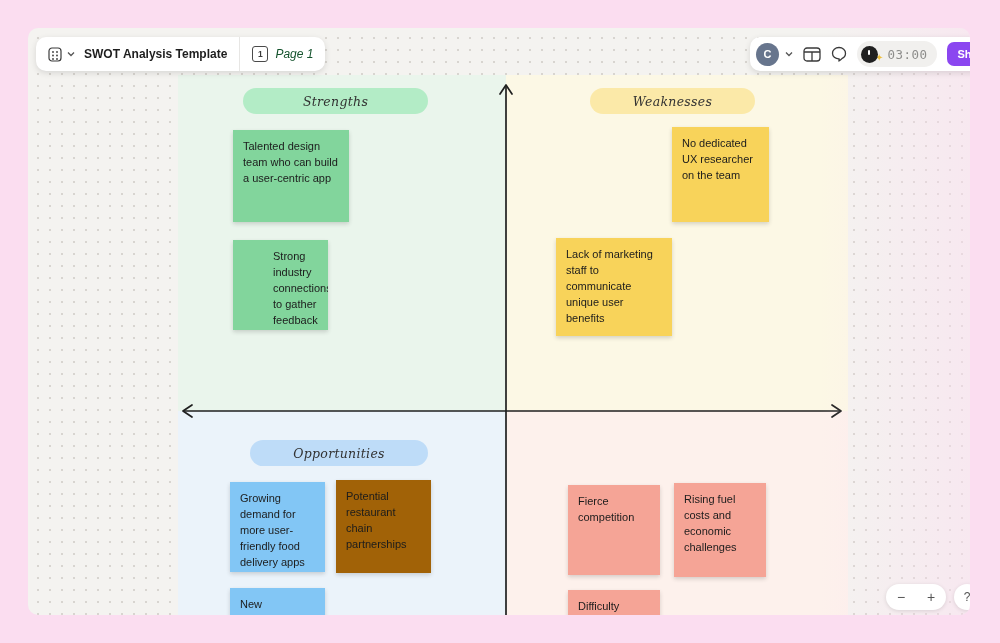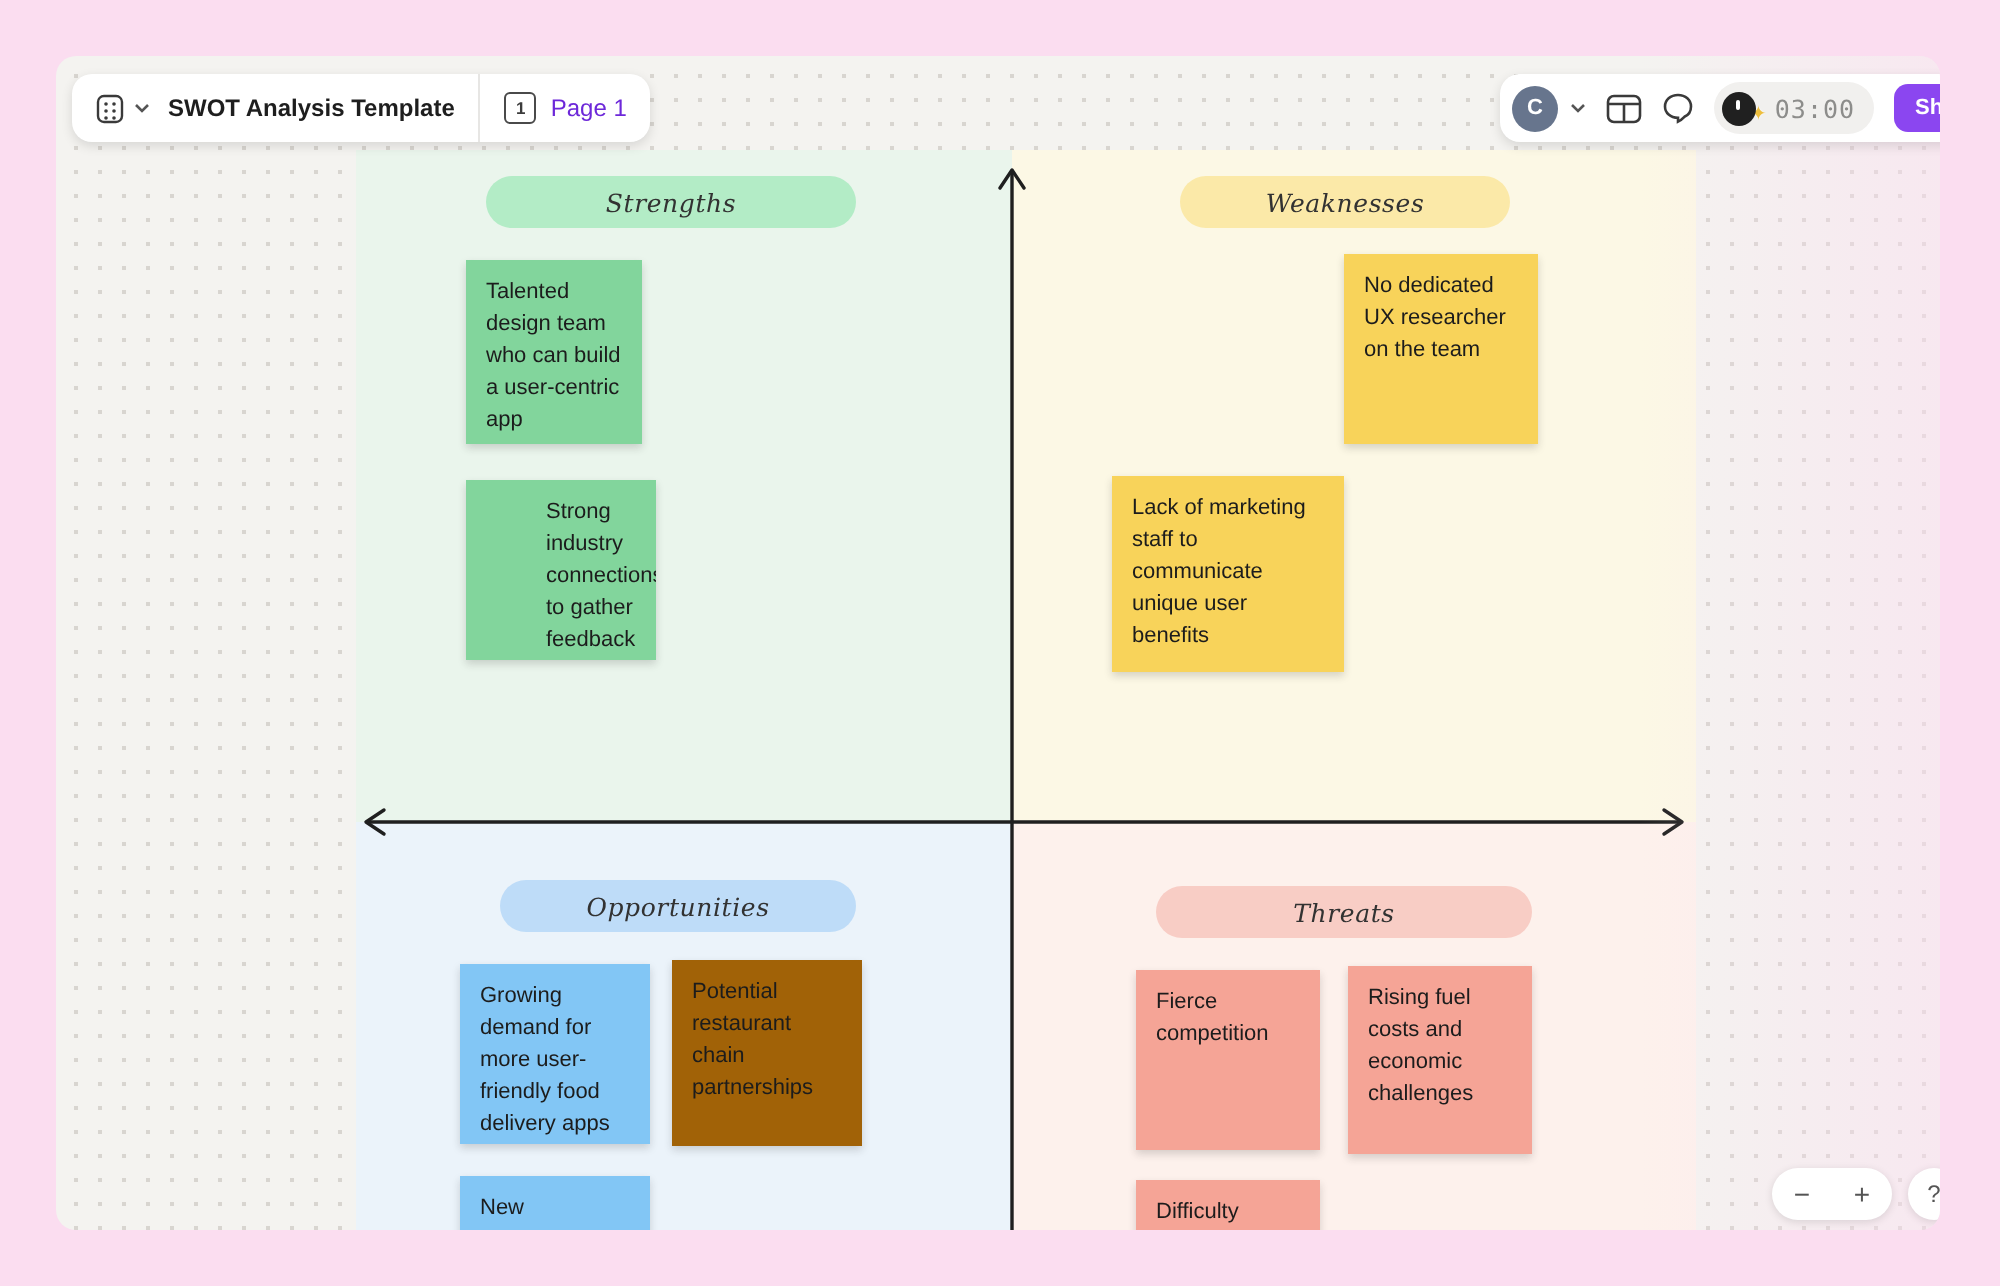--- a/index.html
+++ b/index.html
@@ -33,21 +33,21 @@
   .pill{position:absolute;background:#fff;border-radius:10px;height:34px;display:flex;align-items:center;
     box-shadow:0 2px 6px rgba(0,0,0,.12);}
   .tb-left{left:8px;top:9px;padding:0;}
   .tb-left .seg{display:flex;align-items:center;padding:0 12px;height:100%;}
   .tb-left .divider{width:1px;height:34px;background:#e7e6e4;}
   .doc-title{font-size:12px;font-weight:bold;color:#1e1e1e;margin-left:9px;white-space:nowrap;}
   .chev{display:inline-flex;margin-left:5px;color:#555;}
   .page-icon{position:relative;width:14px;height:14px;border:1.3px solid #4a4a4a;border-radius:3px;
     display:flex;align-items:center;justify-content:center;font-size:8.5px;font-weight:bold;color:#3c3c3c;background:#fff;}
   .page-icon::after{content:"";position:absolute;right:-3.5px;top:1.5px;width:13px;height:13px;border-right:1.3px solid #4a4a4a;border-bottom:0;border-top:1.3px solid #4a4a4a;border-radius:3px;z-index:-1;}
-  .page-label{font-size:12px;color:#6d28d9;margin-left:7px;}
+  .page-label{font-size:12px;color:#14532d;margin-left:7px;font-style:italic;}
 
   .tb-right{left:722px;top:9px;padding:0 6px 0 6px;gap:10px;}
   .avatar{width:23px;height:23px;border-radius:50%;background:#67758d;color:#fff;font-size:11px;font-weight:bold;
     display:flex;align-items:center;justify-content:center;}
   .icon-btn{display:flex;align-items:center;justify-content:center;color:#3a3a3a;}
   .timer-chip{display:flex;align-items:center;background:#f1f0ee;border-radius:13px;height:26px;padding:0 9px 0 4px;gap:4px;}
   .timer-ball{position:relative;width:17px;height:17px;border-radius:50%;background:#202020;}
   .timer-ball::after{content:"";position:absolute;left:7px;top:4px;width:2px;height:5px;background:#fff;border-radius:1px;}
   .timer-star{margin-left:-7px;margin-top:7px;color:#edbe3e;font-size:10px;line-height:1;text-shadow:0 0 1px #fff;}
   .timer-time{font-size:12.5px;color:#8d8d8b;letter-spacing:.5px;font-family:"DejaVu Sans Mono",monospace;}
@@ -79,23 +79,22 @@
           <polyline points="14,330 5,336 14,342"></polyline>
           <polyline points="654,330 663,336 654,342"></polyline>
           <line x1="328" y1="12" x2="328" y2="560"></line>
           <polyline points="322,19 328,10 334,19"></polyline>
         </g>
       </svg>
 
       <div class="qlabel" style="left:65px;top:13px;width:185px;height:26px;background:#b3ecc6;">Strengths</div>
       <div class="qlabel" style="left:412px;top:13px;width:165px;height:26px;background:#fbe9a8;">Weaknesses</div>
       <div class="qlabel" style="left:72px;top:365px;width:178px;height:26px;background:#bedcf8;">Opportunities</div>
-      <div class="qlabel" style="left:400px;top:368px;width:188px;height:26px;background:#f8cdc5;">Threats</div>
 
-      <div class="note" style="left:55px;top:55px;width:88px;height:92px;background:#82d59c;">Talented design team who can build a user-centric app</div>
+      <div class="note" style="left:55px;top:55px;width:116px;height:92px;background:#82d59c;">Talented design team who can build a user-centric app</div>
       <div class="note" style="left:55px;top:165px;width:95px;height:90px;background:#82d59c;padding-left:40px;">Strong industry connections to gather feedback</div>
 
       <div class="note" style="left:494px;top:52px;width:97px;height:95px;background:#f8d35a;">No dedicated UX researcher on the team</div>
       <div class="note" style="left:378px;top:163px;width:116px;height:98px;background:#f8d35a;">Lack of marketing staff to communicate unique user benefits</div>
 
       <div class="note" style="left:52px;top:407px;width:95px;height:90px;background:#82c6f5;">Growing demand for more user-friendly food delivery apps</div>
       <div class="note" style="left:158px;top:405px;width:95px;height:93px;background:#a16207;">Potential restaurant chain partnerships</div>
       <div class="note" style="left:52px;top:513px;width:95px;height:95px;background:#82c6f5;">New technologies</div>
 
       <div class="note" style="left:390px;top:410px;width:92px;height:90px;background:#f5a496;">Fierce competition</div>

